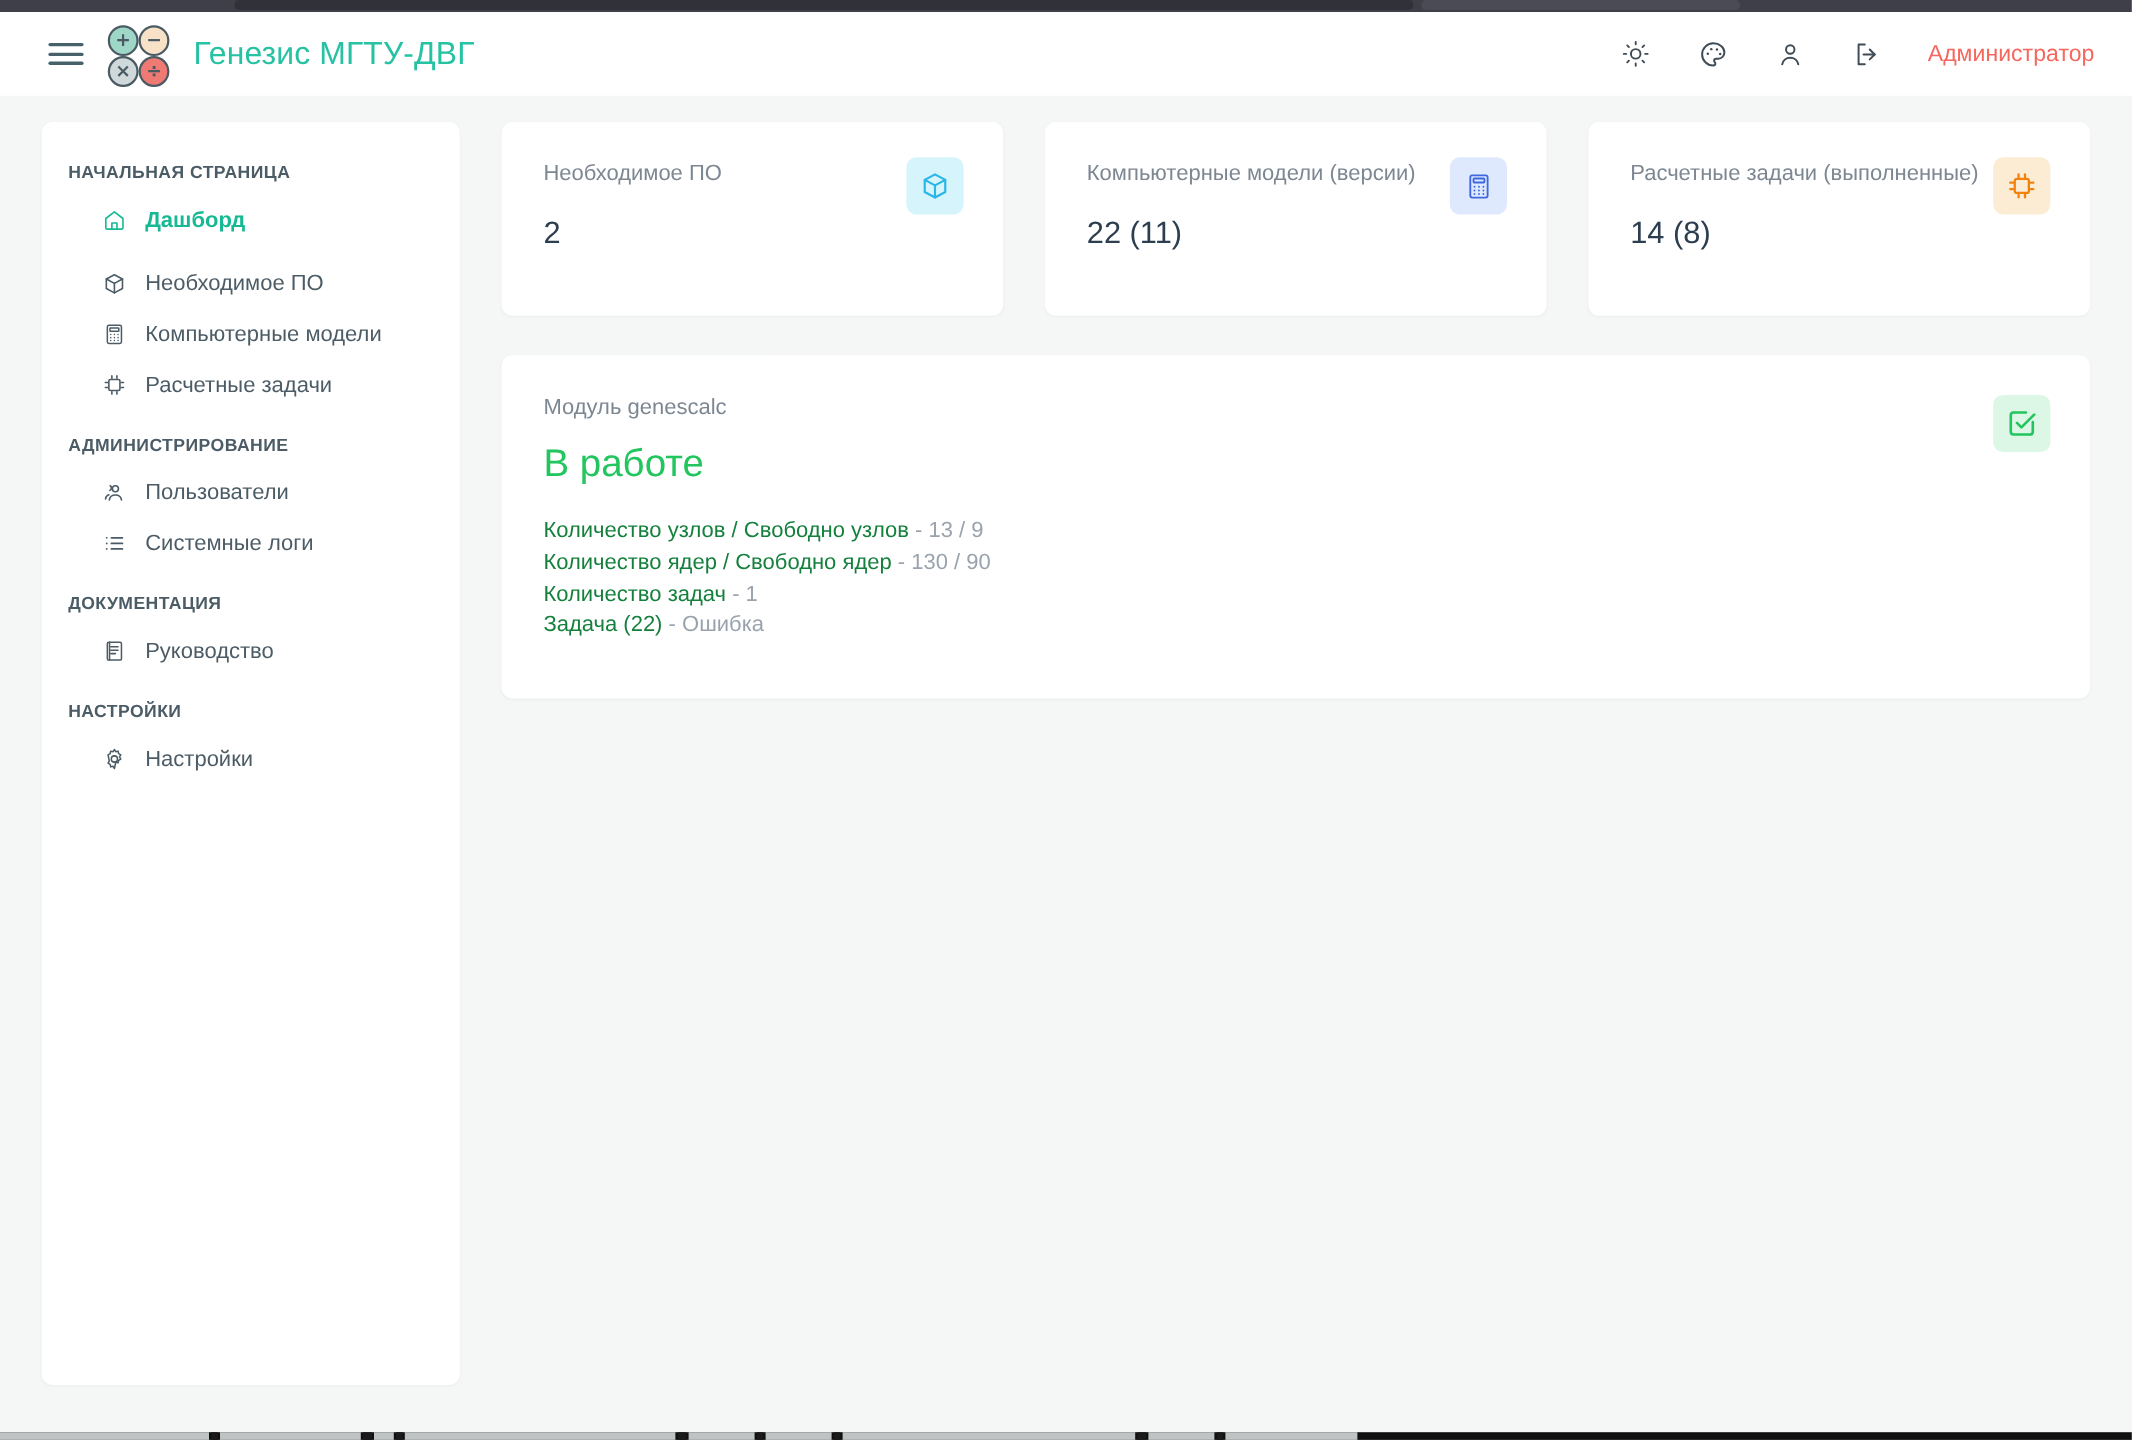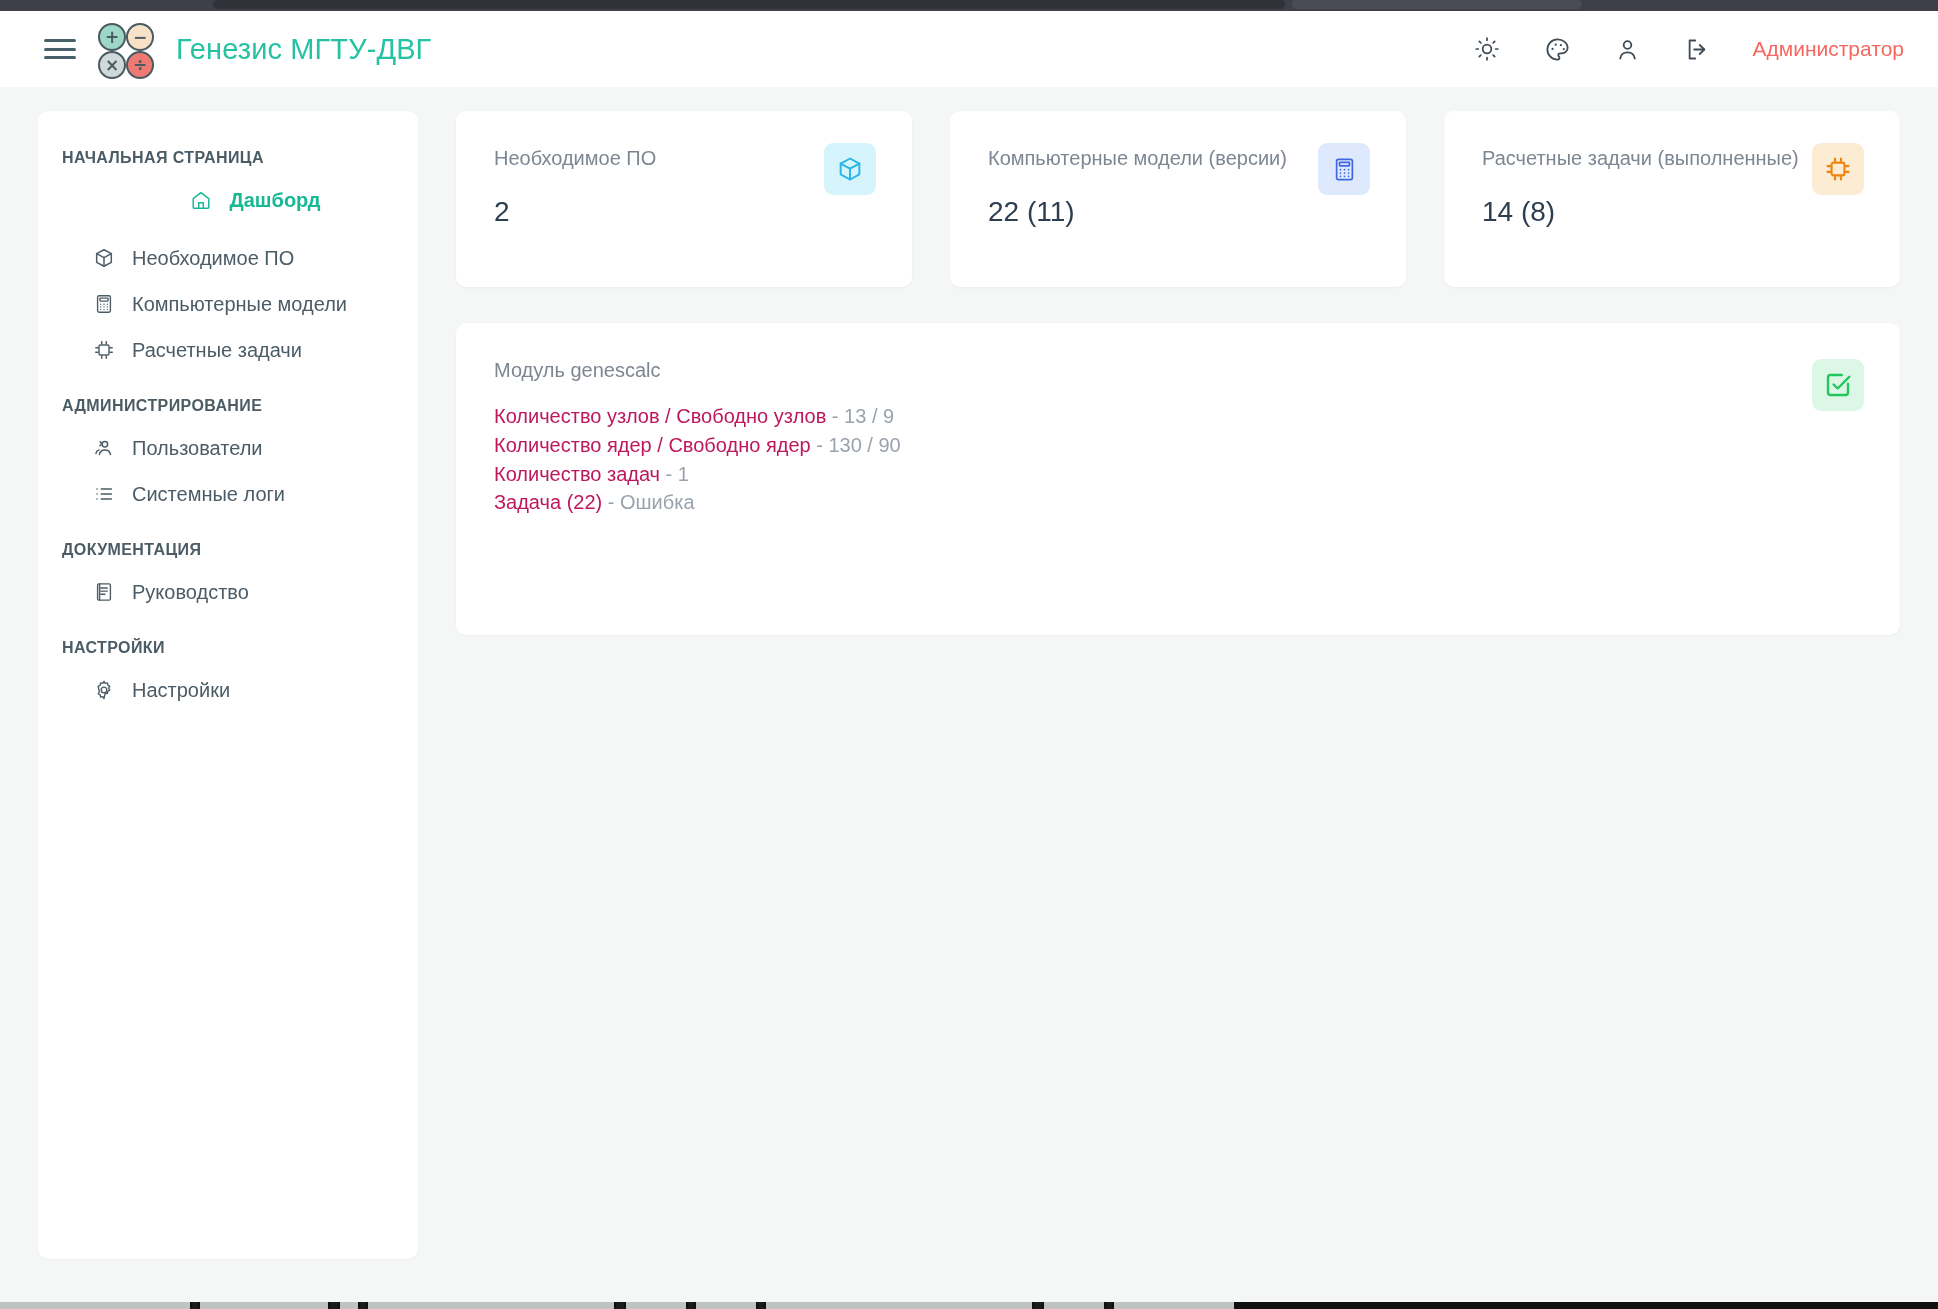--- a/index.html
+++ b/index.html
@@ -144,21 +144,21 @@
     font-size: 20px;
     color: #4c5c66;
     cursor: pointer;
   }
   .nav-item .nav-ico {
     width: 24px; height: 24px;
     display: flex; align-items: center; justify-content: center;
     flex: 0 0 24px;
     color: #4c5c66;
   }
-  .nav-item.active { color: #17b894; font-weight: 700; justify-content: center; }
+  .nav-item.active { color: #17b894; font-weight: 700; }
   .nav-item.active .nav-ico { color: #17b894; }
   .nav-spacer { height: 12px; }
 
   
   .main {
     flex: 1 1 auto;
     display: flex; flex-direction: column;
     min-width: 0;
   }
 
@@ -211,21 +211,21 @@
     font-size: 35px;
     color: #22c55e;
     font-weight: 400;
     margin-bottom: 26px;
   }
   .module-line {
     font-size: 20px;
     line-height: 1.44;
     color: #9aa3ad;
   }
-  .module-line .k { color: #be185d; }
+  .module-line .k { color: #15803d; }
   .module-icon {
     position: absolute;
     right: 36px; top: 36px;
     width: 52px; height: 52px;
     border-radius: 9px;
     background: #dcf7e6;
     display: flex; align-items: center; justify-content: center;
   }
 
   
@@ -463,20 +463,21 @@
               <svg width="28" height="28" viewBox="0 0 24 24" fill="none" stroke="currentColor" stroke-width="1.8" stroke-linecap="round" stroke-linejoin="round">
                 <rect x="6.5" y="6.5" width="11" height="11" rx="1.6"></rect>
                 <path d="M9.5 3v2.2M14.5 3v2.2M9.5 18.8V21M14.5 18.8V21M3 9.5h2.2M3 14.5h2.2M18.8 9.5H21M18.8 14.5H21"></path>
               </svg>
             </div>
           </div>
         </div>
 
       <section class="module-card">
         <div class="module-sub">Модуль genescalc</div>
+        <div class="module-status">В работе</div>
         <div id="module-lines">
             <div class="module-line"><span class="k">Количество узлов / Свободно узлов</span><span> - </span><span>13 / 9</span></div>
             <div class="module-line"><span class="k">Количество ядер / Свободно ядер</span><span> - </span><span>130 / 90</span></div>
             <div class="module-line"><span class="k">Количество задач</span><span> - </span><span>1</span></div>
             <div class="module-line"><span class="k">Задача (22)</span><span> - </span><span>Ошибка</span></div>
           </div>
         <div class="module-icon">
           <svg width="30" height="30" viewBox="0 0 24 24" fill="none" stroke="#22c55e" stroke-width="1.9" stroke-linecap="round" stroke-linejoin="round">
             <path d="M20 11v7a2 2 0 0 1-2 2H6a2 2 0 0 1-2-2V6a2 2 0 0 1 2-2h9"></path>
             <path d="M8.5 11.6l3.2 3.2L21 5.5"></path>

